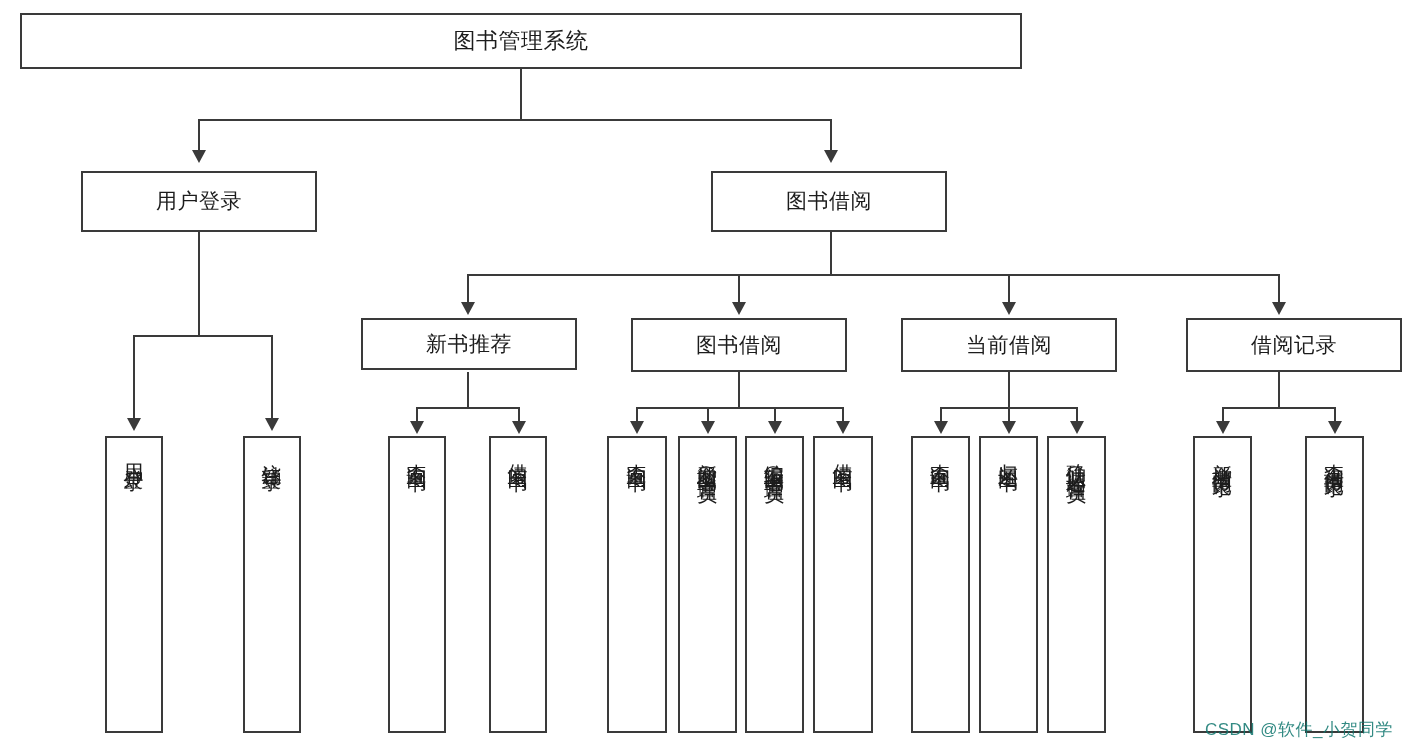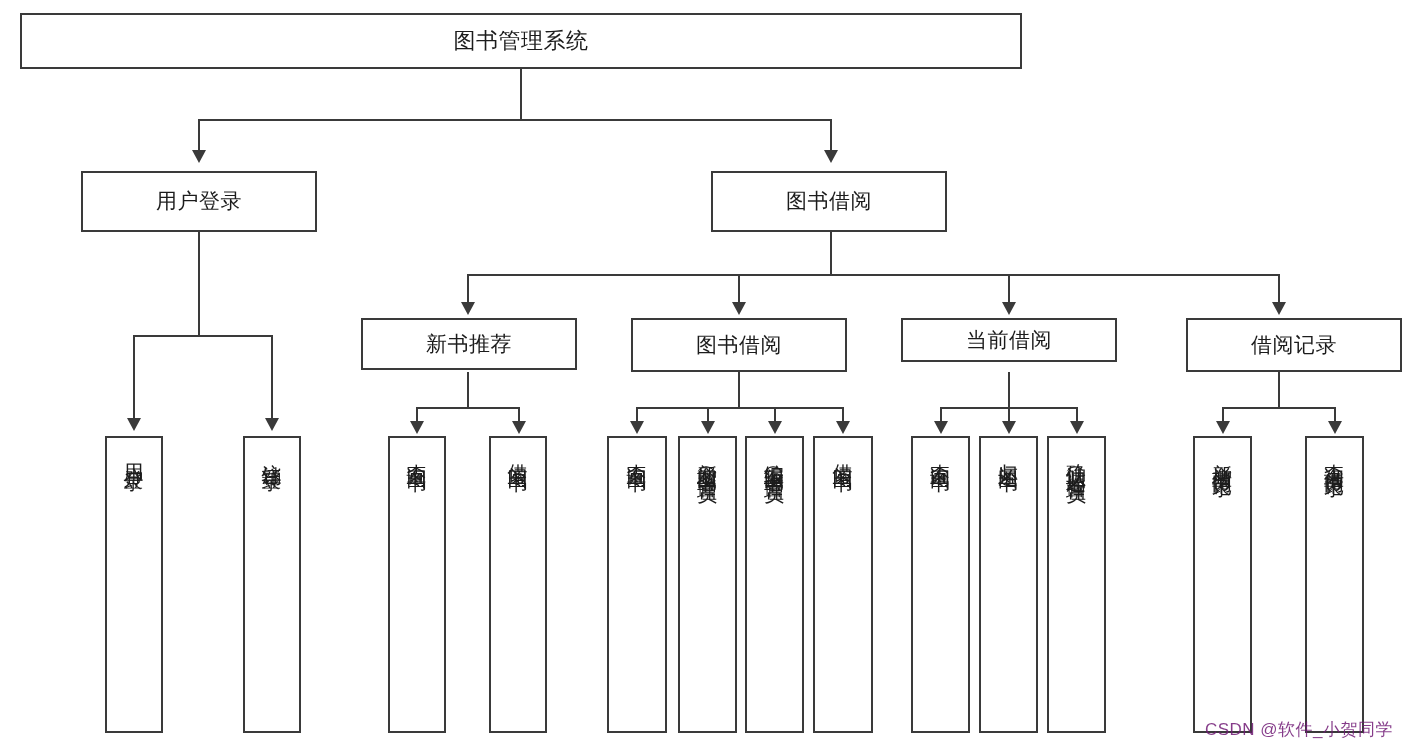--- a/index.html
+++ b/index.html
@@ -70,21 +70,21 @@
     border-right: 7px solid transparent;
     border-top: 13px solid #3a3a3a;
   }
 
   
   #watermark {
     position: absolute;
     right: 12px;
     bottom: 6px;
     font-size: 17px;
-    color: #701a75;
+    color: #0f766e;
     white-space: nowrap;
     letter-spacing: 0.5px;
     opacity: 0.85;
   }
 </style>
 </head>
 <body>
 
 <div id="canvas">
 
@@ -127,21 +127,21 @@
   <div class="arrow" style="left:1002px; top:302px;"></div>
   <div class="edge v" style="left:1278px; top:274px; height:30px;"></div>
   <div class="arrow" style="left:1272px; top:302px;"></div>
 
   <div class="node horiz" style="left:361px; top:318px; width:216px; height:52px;">
     <span>新书推荐</span>
   </div>
   <div class="node horiz" style="left:631px; top:318px; width:216px; height:54px;justify-content:center;">
     <span>图书借阅</span>
   </div>
-  <div class="node horiz" style="left:901px; top:318px; width:216px; height:44px;">
+  <div class="node horiz" style="left:901px; top:318px; width:216px; height:54px;">
     <span>当前借阅</span>
   </div>
   <div class="node horiz" style="left:1172px; top:318px; width:216px; height:54px;margin-left:14px;">
     <span>借阅记录</span>
   </div>
 
   <div class="edge v" style="left:467px; top:372px; height:36px;"></div>
   <div class="edge h" style="left:416px; top:407px; width:104px;"></div>
   <div class="edge v" style="left:416px; top:407px; height:16px;"></div>
   <div class="arrow" style="left:410px; top:421px;"></div>

